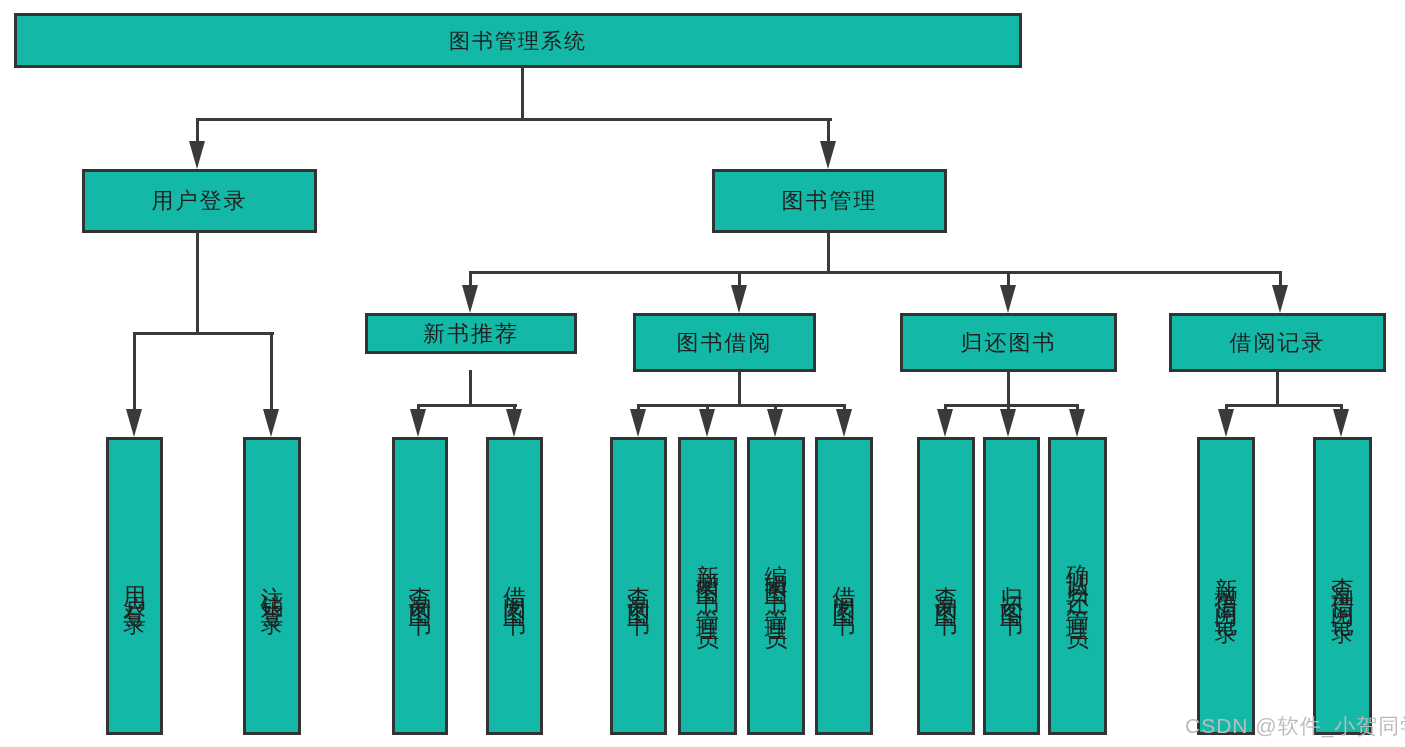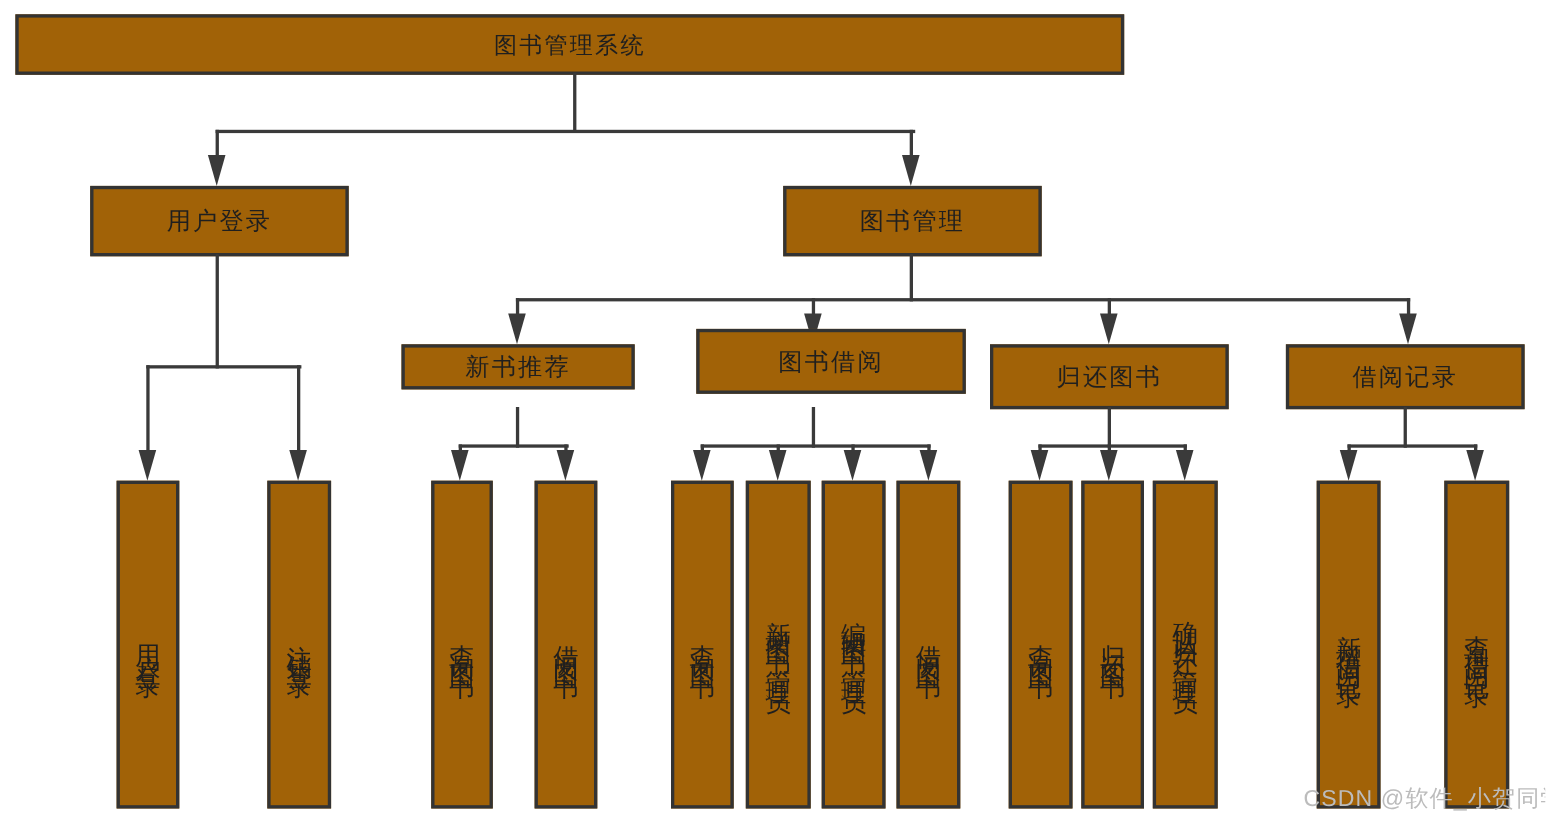--- a/index.html
+++ b/index.html
@@ -2,21 +2,21 @@
 <html><head>
 <meta charset="utf-8">
 <style>
   html,body{margin:0;padding:0;background:#ffffff;}
   .canvas{
     position:relative;width:1405px;height:747px;background:#ffffff;
     font-family:"Liberation Sans","DejaVu Sans",sans-serif;overflow:hidden;
     color:#1f1f1f;
   }
   .box{
-    position:absolute;box-sizing:border-box;background:#a16207;
+    position:absolute;box-sizing:border-box;background:#14b8a6;
     border:3px solid #333333;display:flex;align-items:center;justify-content:center;
     text-align:center;
   }
   .box.h{font-size:22px;letter-spacing:2px;white-space:nowrap;}
   .box.root{font-size:21px;}
   .vtext{
     writing-mode:vertical-rl;text-orientation:mixed;
     font-size:23px;letter-spacing:9px;line-height:1;
   }
   .line{position:absolute;background:#3a3a3a;}
@@ -67,21 +67,21 @@
   <div class="line" style="left:738px;top:271px;width:3px;height:17px"></div>
   <div class="arrow" style="left:731px;top:285px"></div>
   <div class="line" style="left:1007px;top:271px;width:3px;height:17px"></div>
   <div class="arrow" style="left:1000px;top:285px"></div>
   <div class="line" style="left:1279px;top:271px;width:3px;height:17px"></div>
   <div class="arrow" style="left:1272px;top:285px"></div>
 
   <div class="box h" style="left:365px;top:313px;width:212px;height:41px">
     <span>新书推荐</span>
   </div>
-  <div class="box h" style="left:633px;top:299px;width:245px;height:59px">
+  <div class="box h" style="left:633px;top:313px;width:183px;height:59px">
     <span>图书借阅</span>
   </div>
   <div class="box h" style="left:900px;top:313px;width:217px;height:59px">
     <span>归还图书</span>
   </div>
   <div class="box h" style="left:1169px;top:313px;width:217px;height:59px">
     <span>借阅记录</span>
   </div>
 
   <div class="line" style="left:469px;top:370px;width:3px;height:37px"></div>

